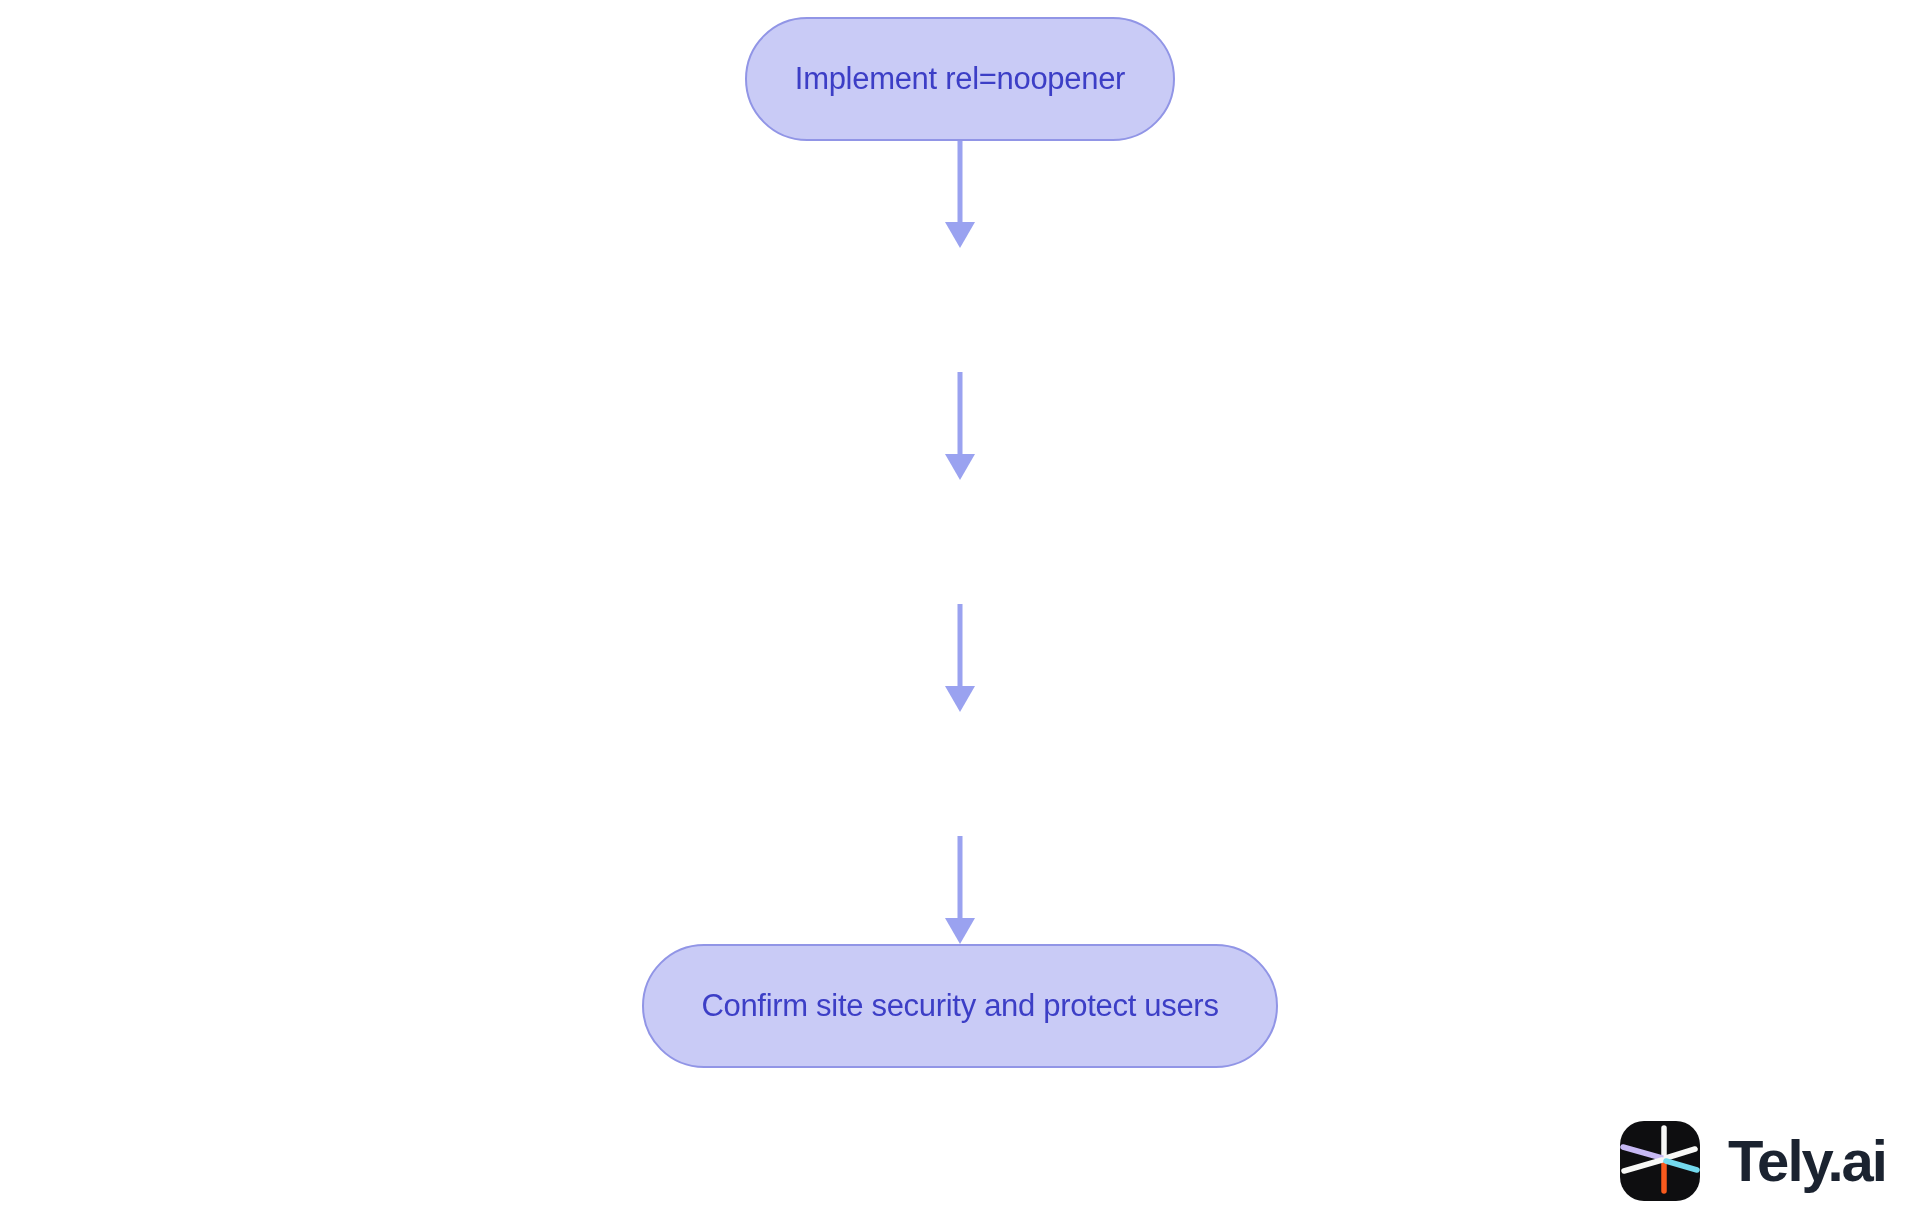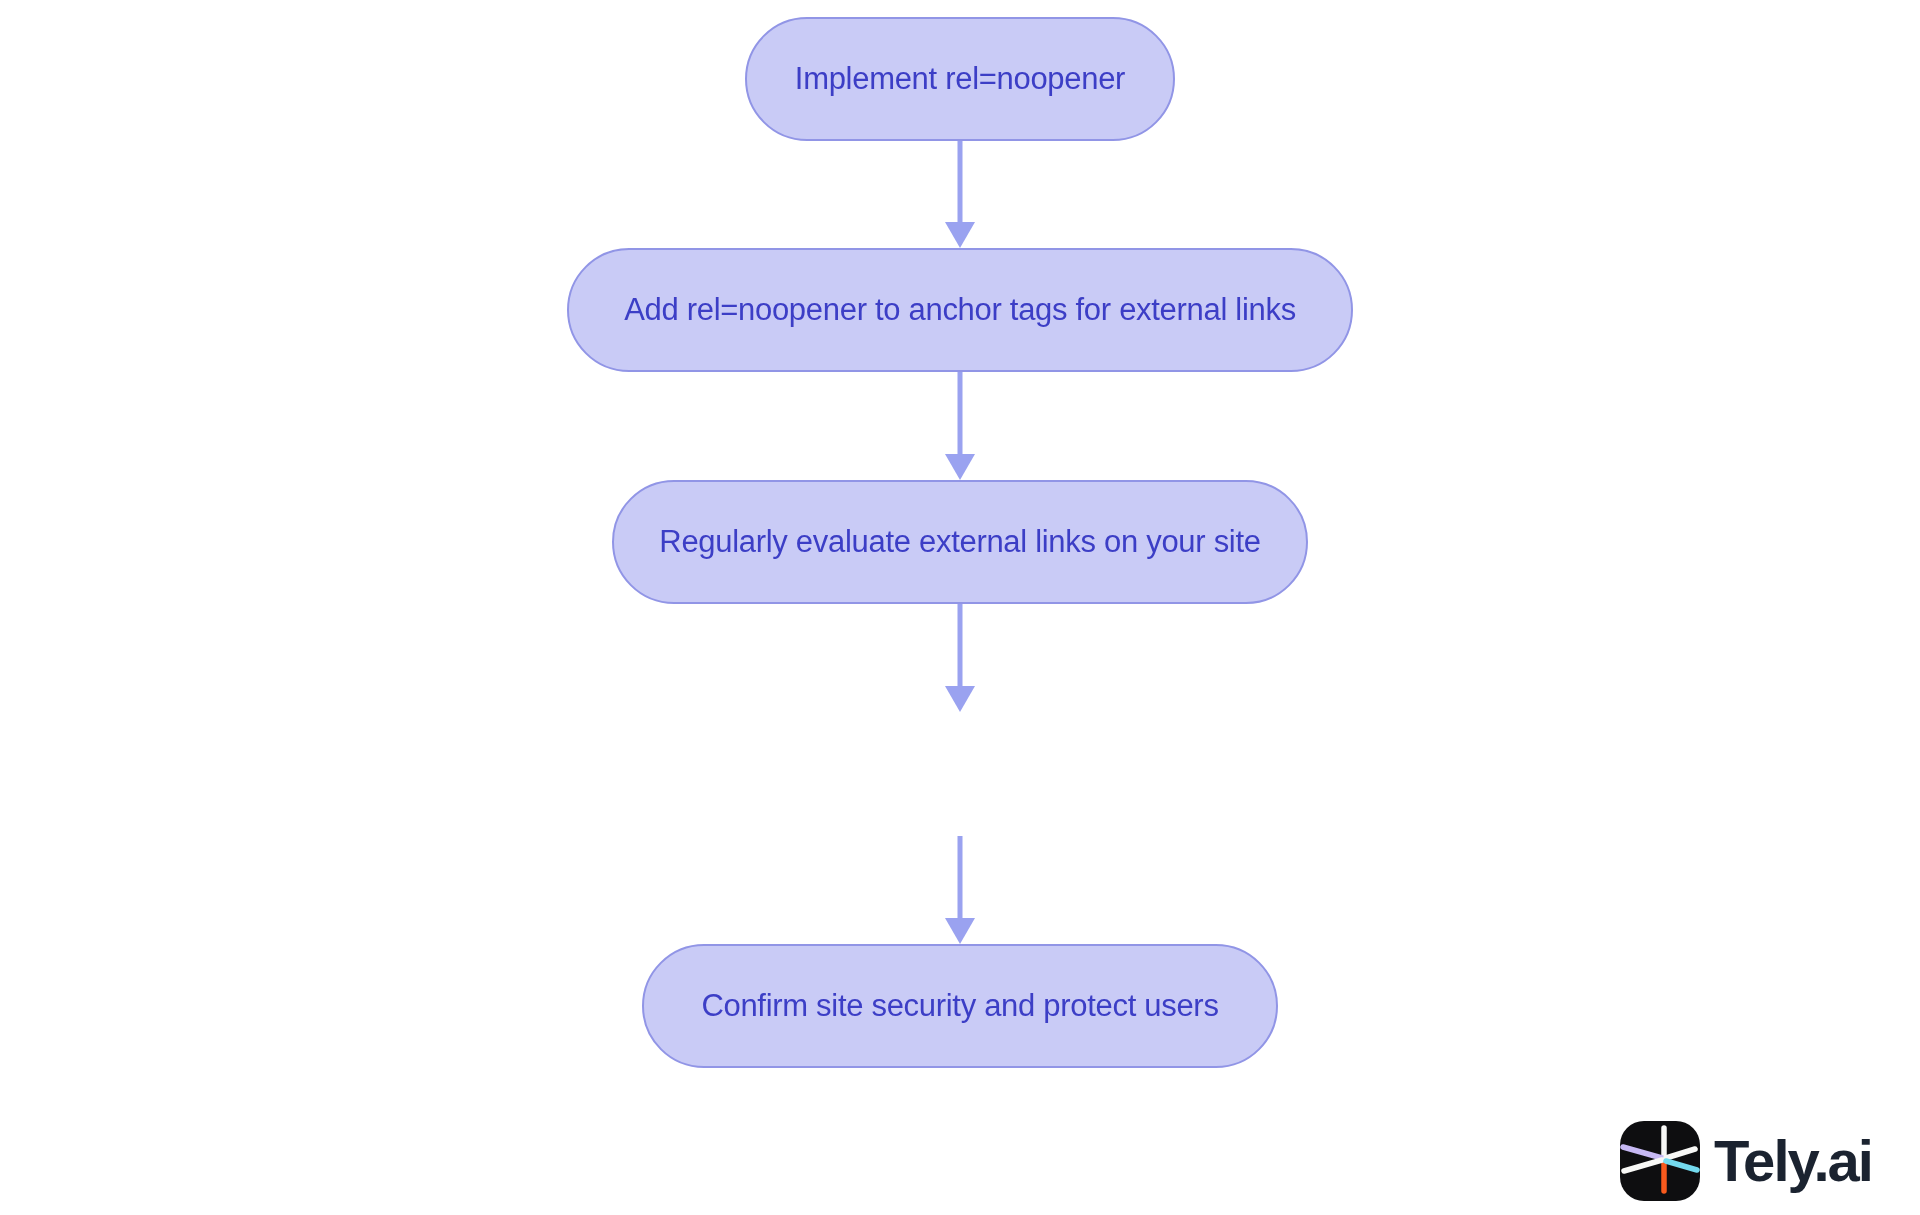--- a/index.html
+++ b/index.html
@@ -71,21 +71,21 @@
     border-right: 15px solid transparent;
     border-top: 26px solid #9aa2f0;
   }
   
   .logo {
     position: absolute;
     left: 1620px;
     top: 1121px;
     display: flex;
     align-items: center;
-    gap: 14px;
+    gap: 28px;
   }
   .logo-text {
     color: #1b2330;
     font-size: 58px;
     font-weight: 600;
     letter-spacing: -2px;
     line-height: 1;
   }
 </style>
 </head>
@@ -95,32 +95,26 @@
 
   <div class="node n1">
     <span>Implement rel=noopener</span>
   </div>
 
   <div class="arrow a1">
     <div class="shaft"></div>
     <div class="head"></div>
   </div>
 
-  <div class="node n2">
-    <span>Add rel=noopener to anchor tags for external links</span>
-  </div>
 
   <div class="arrow a2">
     <div class="shaft"></div>
     <div class="head"></div>
   </div>
 
-  <div class="node n3">
-    <span>Regularly evaluate external links on your site</span>
-  </div>
 
   <div class="arrow a3">
     <div class="shaft"></div>
     <div class="head"></div>
   </div>
 
 
   <div class="arrow a4">
     <div class="shaft"></div>
     <div class="head"></div>

